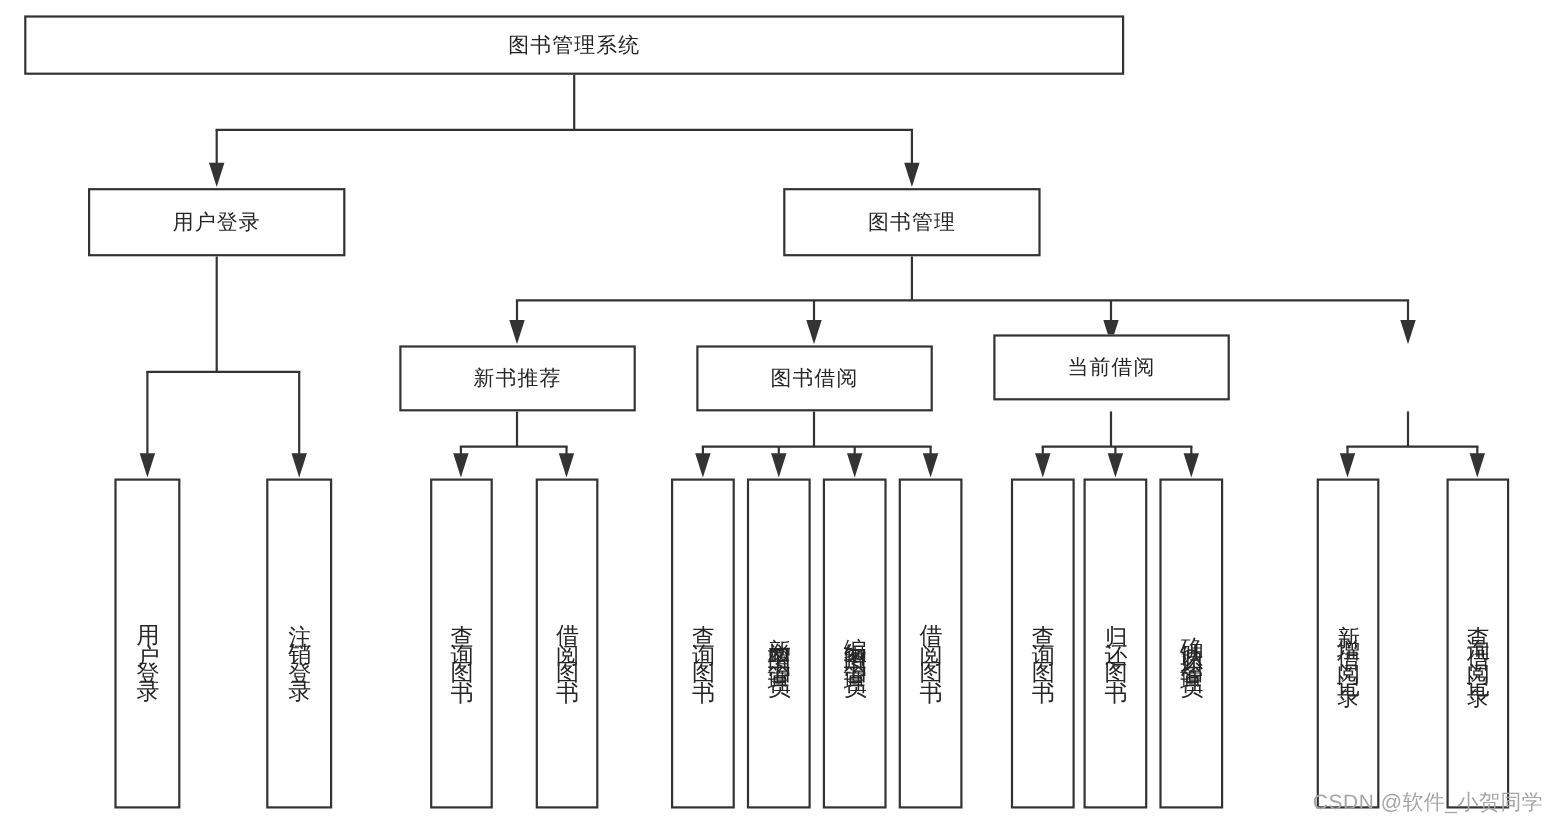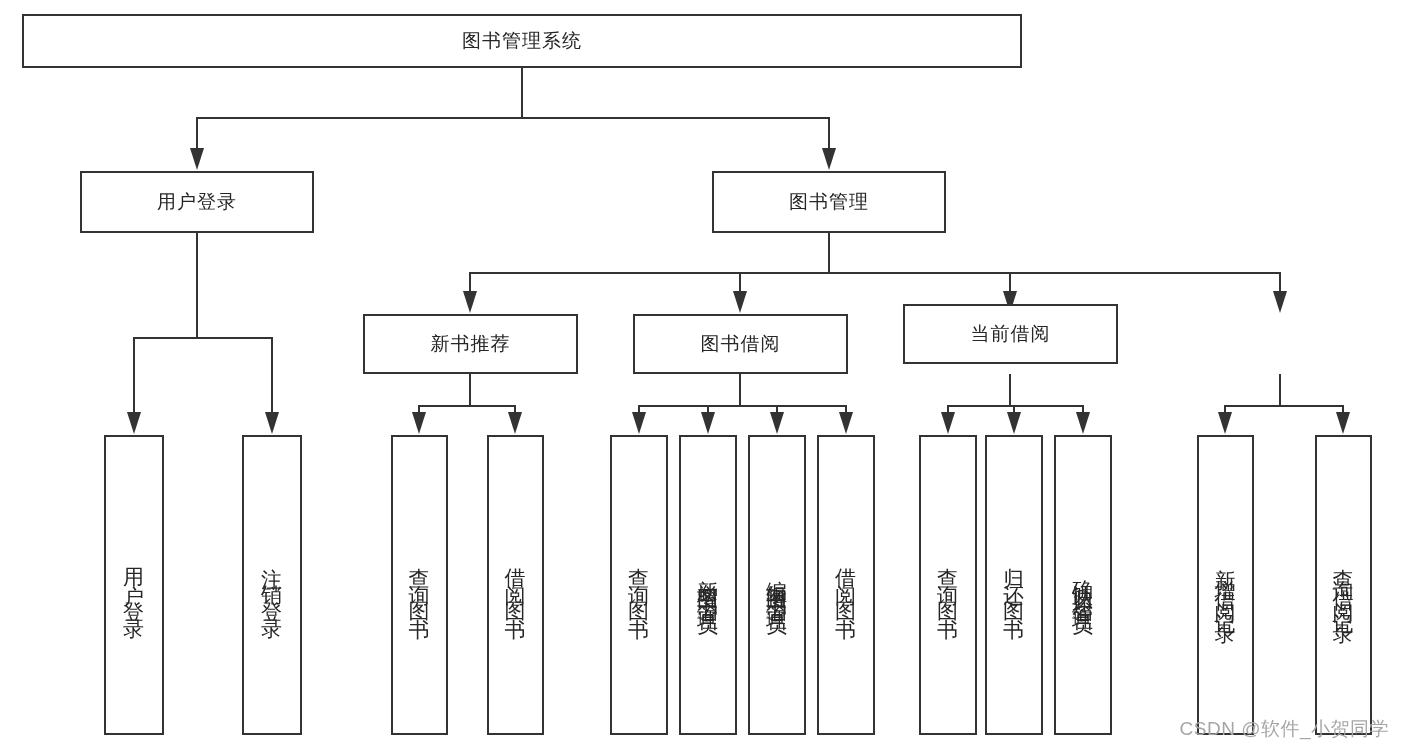--- a/index.html
+++ b/index.html
@@ -61,21 +61,21 @@
   #leaf-c2{left:679px;width:58px;}
   #leaf-c3{left:748px;width:58px;}
   #leaf-c4{left:817px;width:58px;}
   #leaf-d1{left:919px;width:58px;}
   #leaf-d2{left:985px;width:58px;}
   #leaf-d3{left:1054px;width:58px;}
   #leaf-e1{left:1197px;width:57px;}
   #leaf-e2{left:1315px;width:57px;}
   #watermark{
     position:absolute;
-    right:16px;bottom:5px;
+    right:2px;bottom:5px;
     color:var(--wm);
     font-size:19px;
     letter-spacing:0.5px;
     white-space:nowrap;
   }
 </style>
 </head>
 <body>
 
 <div id="stage">

